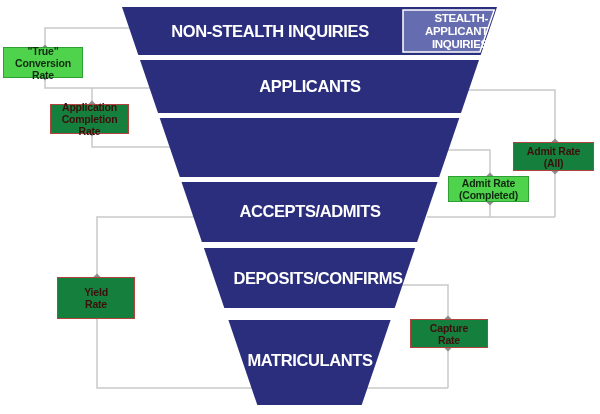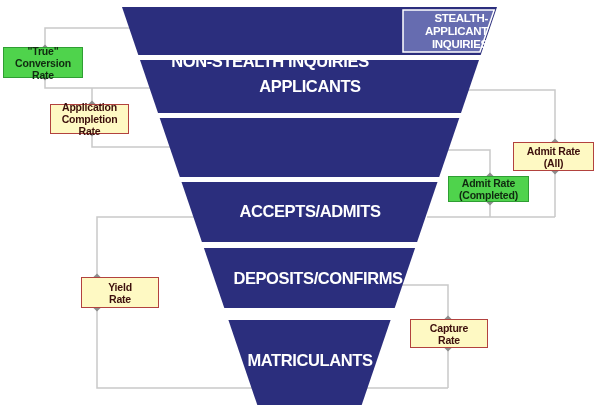--- a/index.html
+++ b/index.html
@@ -6,43 +6,43 @@
   #canvas{
     position:relative;width:600px;height:414px;background:#ffffff;overflow:hidden;
     font-family:"Liberation Sans",sans-serif;
   }
   #diagram-svg{position:absolute;left:0;top:0;}
   .band-label{
     position:absolute;height:20px;line-height:20px;text-align:center;
     color:#ffffff;font-weight:700;font-size:16.5px;letter-spacing:-0.4px;
     white-space:nowrap;
   }
-  #band-label-1{left:140px;top:21px;width:260px;margin-top:30px;}
+  #band-label-1{left:140px;top:21px;width:260px;}
   #band-label-2{left:160px;top:76px;width:300px;}
   #band-label-3{left:160px;top:138px;width:300px;}
   #band-label-4{left:160px;top:201px;width:300px;}
   #band-label-5{left:168px;top:268px;width:300px;}
   #band-label-6{left:160px;top:350px;width:300px;}
   #stealth-label{
     position:absolute;left:408px;top:12px;width:80px;
     color:#ffffff;font-weight:700;font-size:11.5px;line-height:13px;
     letter-spacing:-0.3px;white-space:pre-line;text-align:right;
   }
   .rate-box{
     position:absolute;display:flex;align-items:center;justify-content:center;
     text-align:center;font-weight:700;font-size:10.5px;line-height:12px;
     letter-spacing:-0.2px;white-space:pre-line;box-sizing:border-box;
   }
   .rate-green{background:#4fd34c;border:1.5px solid #2f9e33;color:#102a10;}
-  .rate-red{background:#fef9c3;border:1.5px solid #b2423e;color:#3c0f0c;}
+  .rate-red{background:#15803d;border:1.5px solid #b2423e;color:#3c0f0c;}
   #rate-true-conversion{left:3px;top:47px;width:80px;height:31px;}
   #rate-application-completion{left:50px;top:104px;width:79px;height:30px;}
   #rate-admit-all{left:513px;top:142px;width:81px;height:29px;}
   #rate-admit-completed{left:448px;top:176px;width:81px;height:26px;}
-  #rate-yield{left:57px;top:277px;width:78px;height:31px;margin-left:24px;}
+  #rate-yield{left:57px;top:277px;width:78px;height:42px;}
   #rate-capture{left:410px;top:319px;width:78px;height:29px;text-align:center;}
 </style>
 </head>
 <body>
 
 <div id="canvas">
 
   <svg id="diagram-svg" width="600" height="414" viewBox="0 0 600 414">
 
     <g stroke="#c9c9c9" stroke-width="1.5" fill="none">

